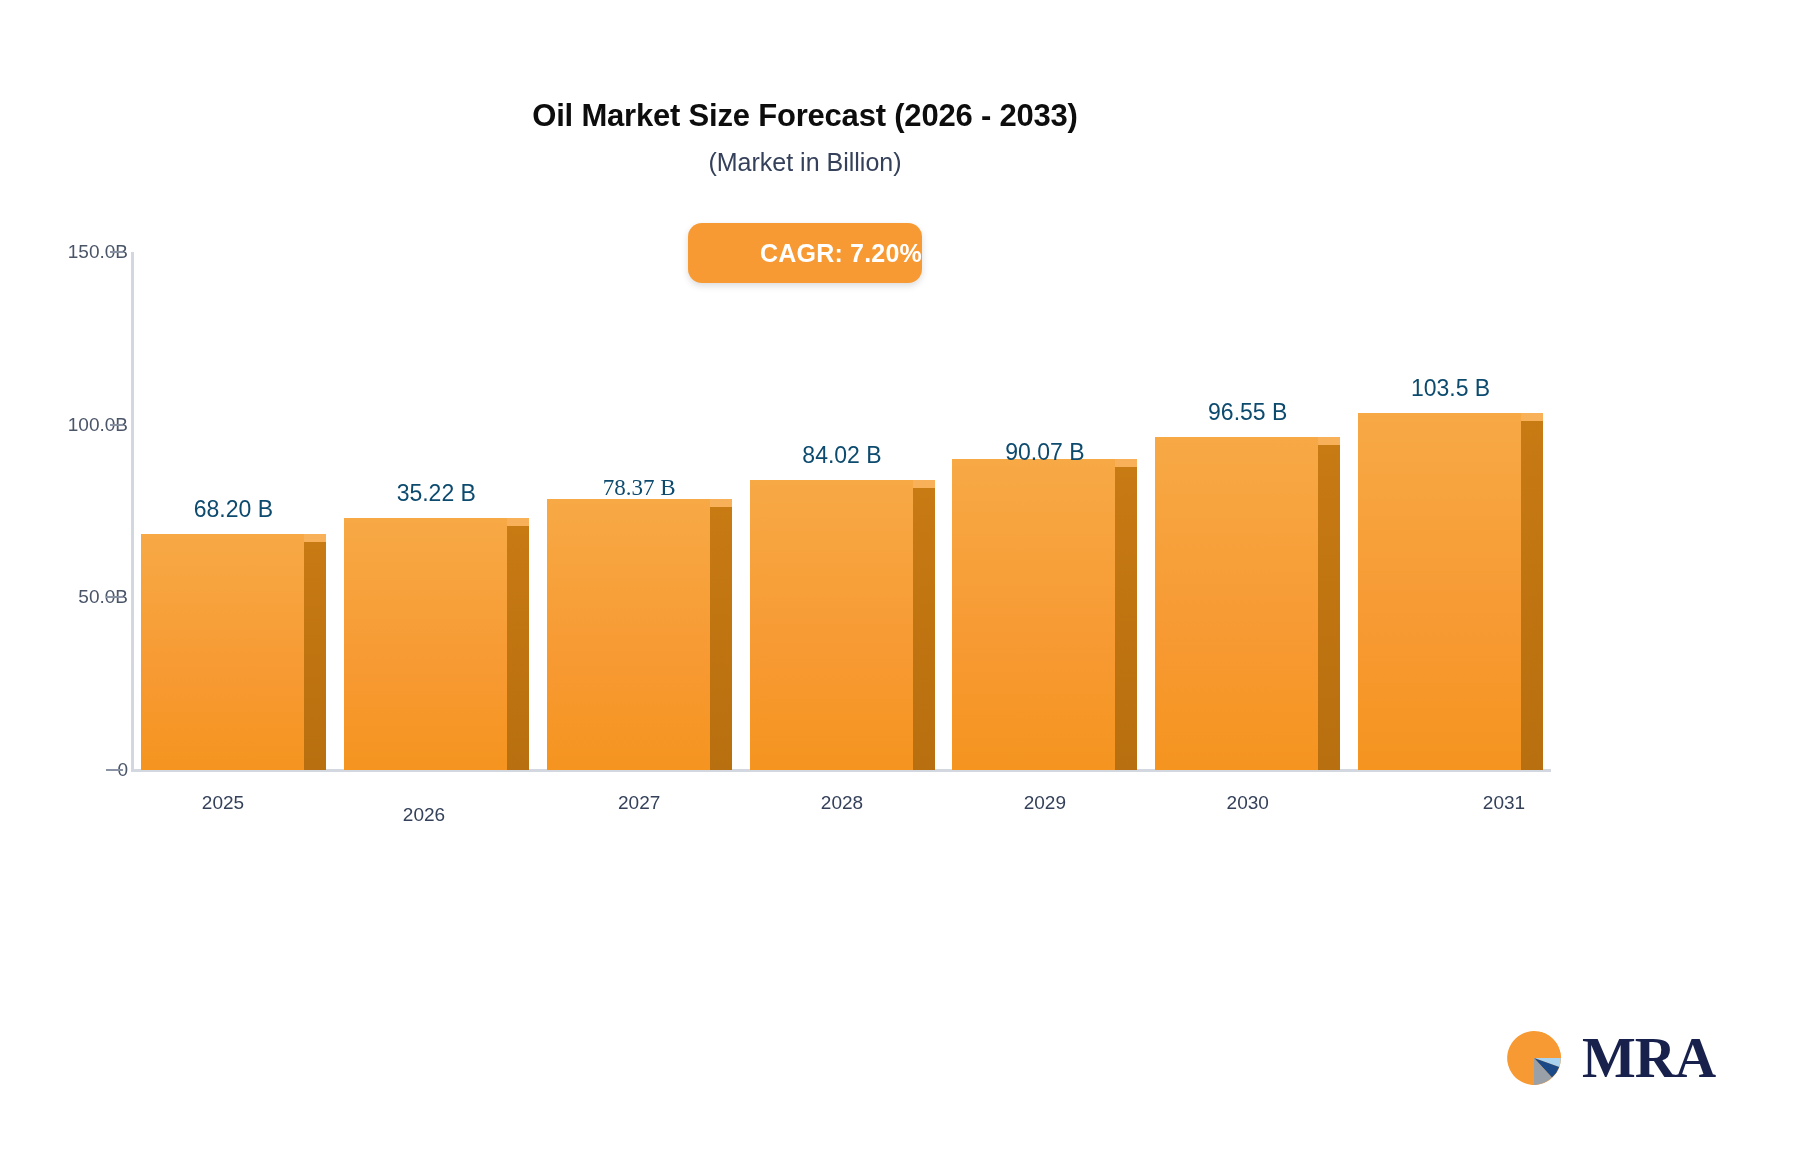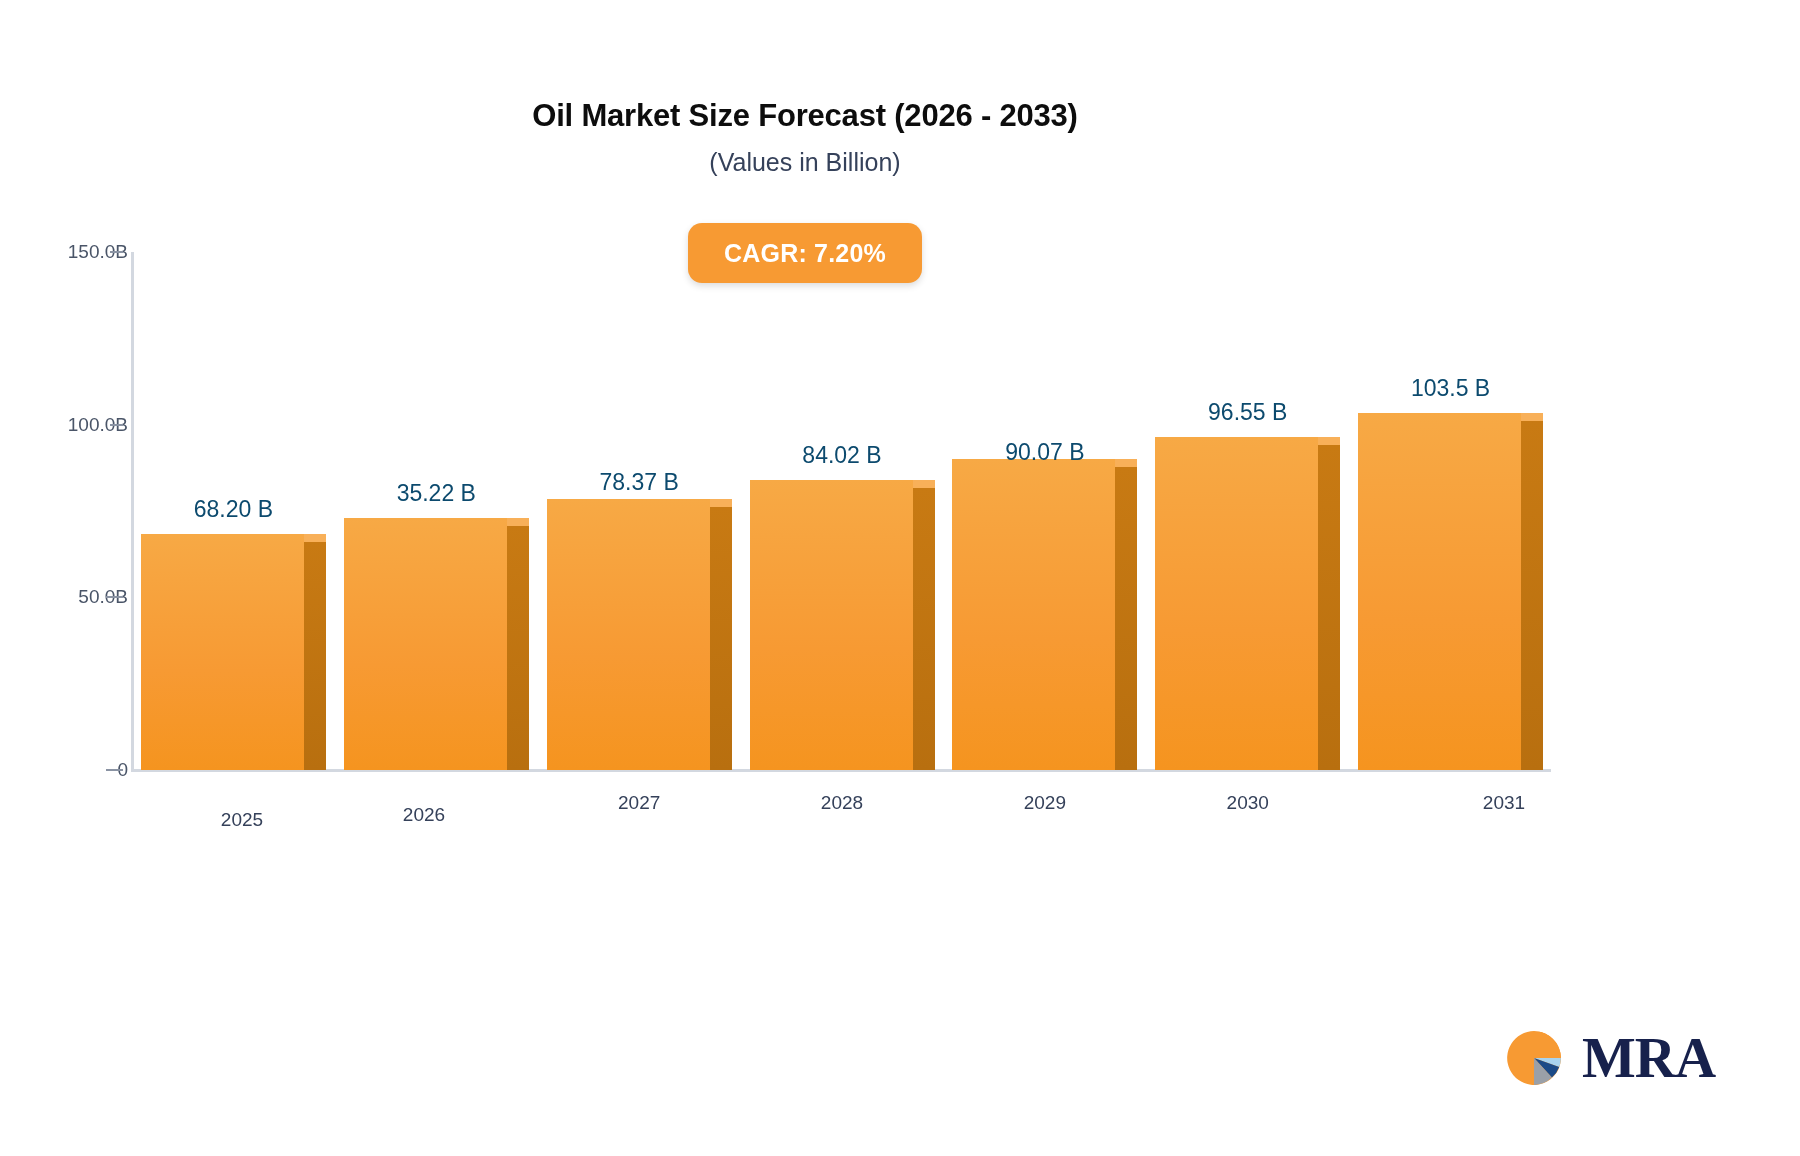--- a/index.html
+++ b/index.html
@@ -47,21 +47,21 @@
   #cagr-badge {
     position: absolute;
     top: 223px;
     left: 688px;
     width: 234px;
     height: 60px;
     background: #f79a33;
     border-radius: 14px;
     display: flex;
     align-items: center;
-    justify-content: center;
+    justify-content: flex-end;
     box-shadow: 0 3px 7px rgba(0,0,0,0.14);
   }
   #cagr-badge span {
     color: #ffffff;
     font-size: 25px;
     font-weight: bold;
     letter-spacing: 0.2px;
   }
 
   
@@ -174,21 +174,21 @@
     line-height: 1;
     letter-spacing: -1px;
   }
 </style>
 </head>
 <body>
 
 <div id="canvas">
 
   <div id="title">Oil Market Size Forecast (2026 - 2033)</div>
-  <div id="subtitle">(Values in Billion)</div>
+  <div id="subtitle">(Market in Billion)</div>
 
   <div id="cagr-badge">
     <span>CAGR: 7.20%</span>
   </div>
 
   <div id="y-axis-line"></div>
   <div id="x-axis-line"></div>
 
   <div id="y-ticks">
       <div class="y-tick-wrap" style="top: 770px;">
@@ -220,21 +220,21 @@
         <div class="bar-side" style="left: 163px; height: 244.473px;"></div>
         <div class="bar-face" style="width: 163px; height: 252.473px;"></div>
         <div class="bar-top" style="left: 163px; top: 0px; width: 22px;"></div>
       </div>
       <div class="bar-value" style="left: 174.286px; top: 227.527px;">35.22 B</div>
       <div class="bar-group" style="left: 414.643px; width: 185px; height: 270.638px;">
         <div class="bar-side" style="left: 163px; height: 262.638px;"></div>
         <div class="bar-face" style="width: 163px; height: 270.638px;"></div>
         <div class="bar-top" style="left: 163px; top: 0px; width: 22px;"></div>
       </div>
-      <div class="bar-value" style="left: 377.143px; top: 217px;">78.37 B</div>
+      <div class="bar-value" style="left: 377.143px; top: 223px; font-family: Liberation Serif, serif;">78.37 B</div>
       <div class="bar-group" style="left: 617.5px; width: 185px; height: 290.149px;">
         <div class="bar-side" style="left: 163px; height: 282.149px;"></div>
         <div class="bar-face" style="width: 163px; height: 290.149px;"></div>
         <div class="bar-top" style="left: 163px; top: 0px; width: 22px;"></div>
       </div>
       <div class="bar-value" style="left: 580px; top: 189.851px;">84.02 B</div>
       <div class="bar-group" style="left: 820.357px; width: 185px; height: 311.042px;">
         <div class="bar-side" style="left: 163px; height: 303.042px;"></div>
         <div class="bar-face" style="width: 163px; height: 311.042px;"></div>
         <div class="bar-top" style="left: 163px; top: 0px; width: 22px;"></div>
@@ -248,21 +248,21 @@
       <div class="bar-value" style="left: 985.714px; top: 146.581px;">96.55 B</div>
       <div class="bar-group" style="left: 1226.07px; width: 185px; height: 357.42px;">
         <div class="bar-side" style="left: 163px; height: 349.42px;"></div>
         <div class="bar-face" style="width: 163px; height: 357.42px;"></div>
         <div class="bar-top" style="left: 163px; top: 0px; width: 22px;"></div>
       </div>
       <div class="bar-value" style="left: 1188.57px; top: 122.58px;">103.5 B</div>
     </div>
 
   <div id="x-ticks">
-      <div class="x-tick-label" style="left: 112px; margin-top: 17px;">2025</div>
+      <div class="x-tick-label" style="left: 93px;">2025</div>
       <div class="x-tick-label" style="left: 294px; margin-top: 12px;">2026</div>
       <div class="x-tick-label" style="left: 509.143px;">2027</div>
       <div class="x-tick-label" style="left: 712px;">2028</div>
       <div class="x-tick-label" style="left: 914.857px;">2029</div>
       <div class="x-tick-label" style="left: 1117.71px;">2030</div>
       <div class="x-tick-label" style="left: 1374px;">2031</div>
     </div>
 
   <div id="logo">
     <svg id="logo-mark" viewBox="0 0 100 100">

